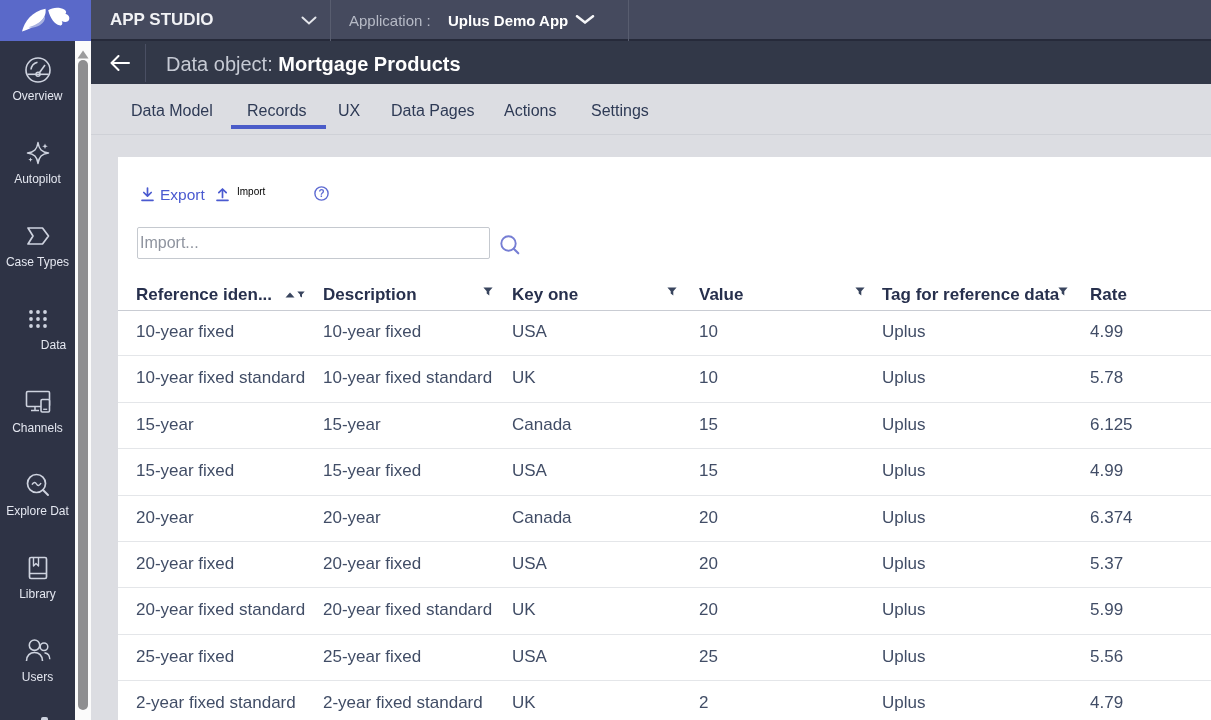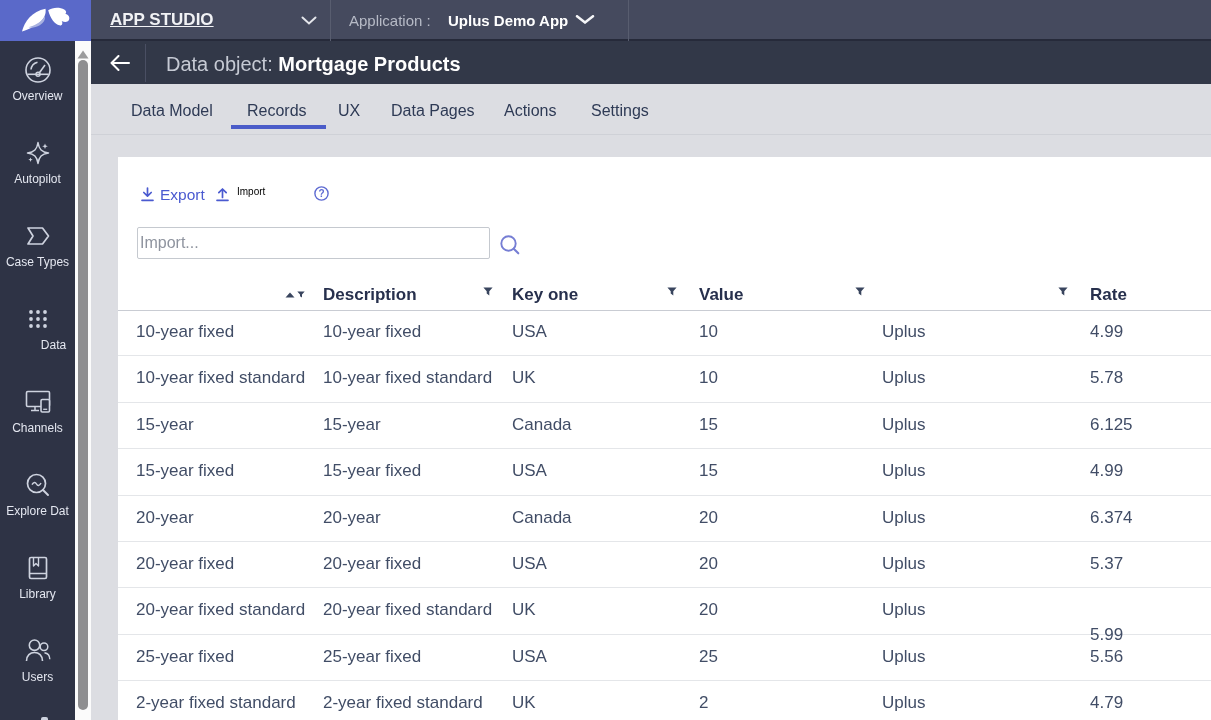--- a/index.html
+++ b/index.html
@@ -37,21 +37,21 @@
 <div class="abs" id="sbtrack">
 <svg class="abs" style="left:2px;top:9px" width="12" height="9" viewBox="0 0 12 9">
       <path d="M6 0.5 L11.5 8.5 H0.5 Z" fill="#9b9b9c"></path>
     </svg>
 </div>
 <div class="abs" id="sbthumb"></div>
 <div class="abs" id="content"></div>
 <div class="abs" id="tabline"></div>
 <div class="abs" id="card"></div>
 
-<div class="abs" style="left:110px;top:10px;font-size:17px;font-weight:bold;color:#f1f2f5;text-decoration:underline;">APP STUDIO</div>
+<div class="abs" style="left:110px;top:10px;font-size:17px;font-weight:bold;color:#f1f2f5;">APP STUDIO</div>
 <svg class="abs" style="left:301px;top:16px" width="16" height="9" viewBox="0 0 16 9">
     <path d="M1.5 1.5 L8 7.5 L14.5 1.5" fill="none" stroke="#e4e6eb" stroke-width="2" stroke-linecap="round"></path>
   </svg>
 <div class="abs" style="left:330px;top:0;width:1px;height:41px;background:#585d6f;"></div>
 <div class="abs" style="left:349px;top:12px;font-size:15px;color:#b6bac6;">Application :</div>
 <div class="abs" style="left:448px;top:12px;font-size:15px;font-weight:bold;color:#fff;">Uplus Demo App</div>
 <svg class="abs" style="left:575px;top:15px" width="20" height="9" viewBox="0 0 20 9">
     <path d="M2 1.2 L10 7.5 L18 1.2" fill="none" stroke="#f5f6f8" stroke-width="2.5" stroke-linecap="round"></path>
   </svg>
 <div class="abs" style="left:628px;top:0;width:1px;height:41px;background:#585d6f;"></div>
@@ -146,23 +146,25 @@
   </svg>
 
 <div class="abs" style="left:137px;top:227px;width:353px;height:32px;border:1px solid #c5c9cf;border-radius:2px;background:#fff;box-sizing:border-box;"></div>
 <div class="abs" style="left:140px;top:234px;font-size:16px;color:#8e939e;">Import...</div>
 <svg class="abs" style="left:500px;top:235px" width="20" height="20" viewBox="0 0 20 20">
     <circle cx="8.5" cy="8.5" r="7.2" fill="none" stroke="#767ed4" stroke-width="1.9"></circle>
     <path d="M13.7 13.7 L18.3 18.3" stroke="#767ed4" stroke-width="2.1" stroke-linecap="round"></path>
   </svg>
 
 <div id="thead" class="abs" style="left:118px;top:281px;width:1093px;height:29px;border-bottom:1px solid #c9ccd3;">
+<div class="hdr" style="left:18px;">Reference iden...</div>
 <div class="hdr" style="left:205px;">Description</div>
 <div class="hdr" style="left:394px;">Key one</div>
 <div class="hdr" style="left:581px;">Value</div>
+<div class="hdr" style="left:764px;">Tag for reference data</div>
 <div class="hdr" style="left:972px;">Rate</div>
 <svg class="abs" style="left:167px;top:11px" width="10" height="6" viewBox="0 0 10 6">
       <path d="M5 0.5 L9.5 5.5 H0.5 Z" fill="#39455e"></path>
     </svg>
 <svg class="abs" style="left:179px;top:10px" width="8" height="7" viewBox="0 0 8 7">
       <path d="M0.3 0.5 H7.7 L5 3.4 V6.6 L3 5.2 V3.4 Z" fill="#39455e"></path>
     </svg>
 <svg class="abs" style="left:365px;top:6px" width="10" height="9" viewBox="0 0 10 9">
       <path d="M0.4 0.6 H9.6 L6.3 4.3 V8.4 L3.7 6.6 V4.3 Z" fill="#39455e"></path>
     </svg>
@@ -225,21 +227,21 @@
       <div class="cell" style="left:581px;top:12px;">20</div>
       <div class="cell" style="left:764px;top:12px;">Uplus</div>
       <div class="cell" style="left:972px;top:12px;">5.37</div>
     </div>
     <div class="row" style="top:278.4px;">
       <div class="cell" style="left:18px;top:12px;">20-year fixed standard</div>
       <div class="cell" style="left:205px;top:12px;">20-year fixed standard</div>
       <div class="cell" style="left:394px;top:12px;">UK</div>
       <div class="cell" style="left:581px;top:12px;">20</div>
       <div class="cell" style="left:764px;top:12px;">Uplus</div>
-      <div class="cell" style="left:972px;top:12px;margin-top:25px;">5.99</div>
+      <div class="cell" style="left:972px;top:12px;">5.99</div>
     </div>
     <div class="row" style="top:324.8px;">
       <div class="cell" style="left:18px;top:12px;">25-year fixed</div>
       <div class="cell" style="left:205px;top:12px;">25-year fixed</div>
       <div class="cell" style="left:394px;top:12px;">USA</div>
       <div class="cell" style="left:581px;top:12px;">25</div>
       <div class="cell" style="left:764px;top:12px;">Uplus</div>
       <div class="cell" style="left:972px;top:12px;">5.56</div>
     </div>
     <div class="row" style="top:371.2px;">

